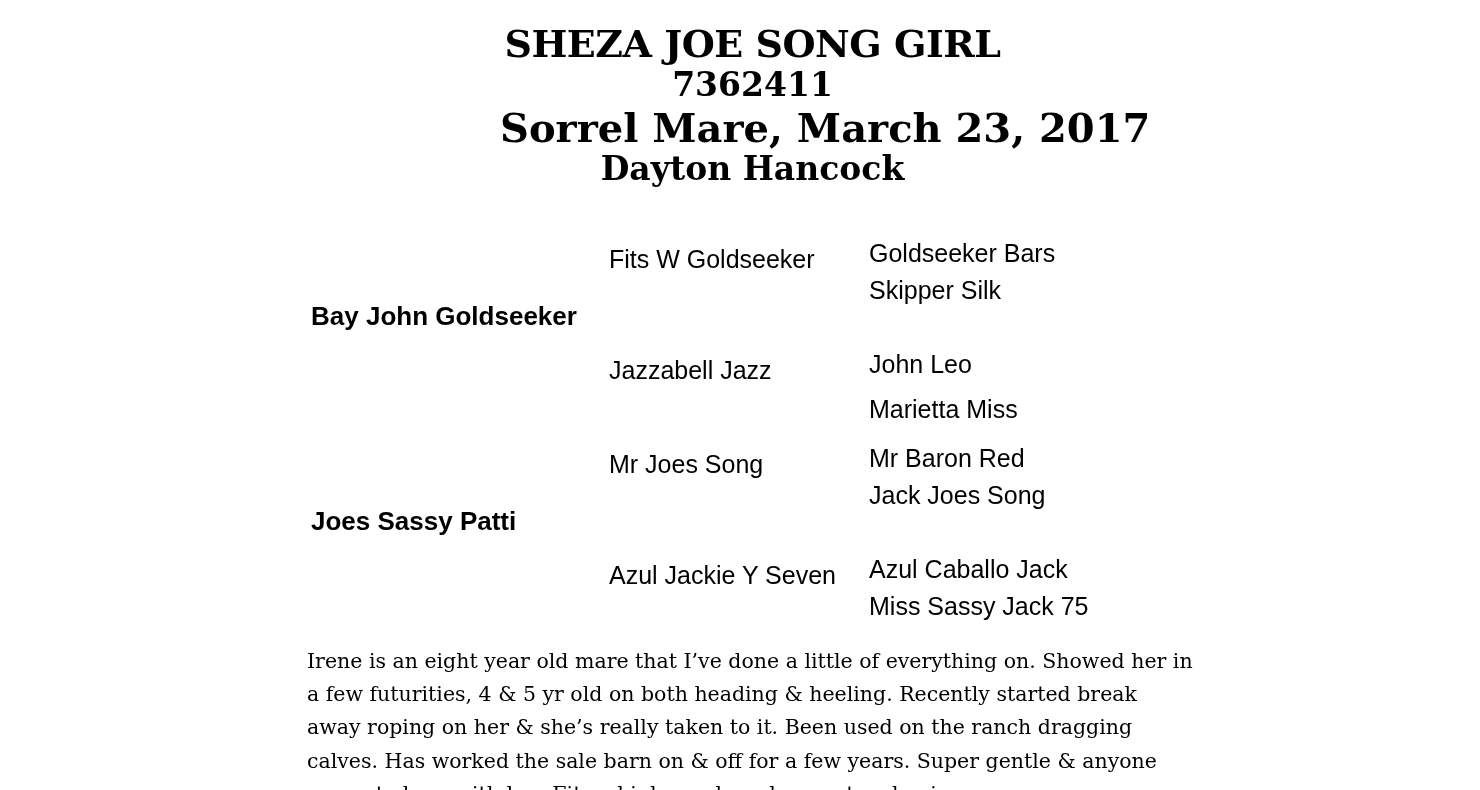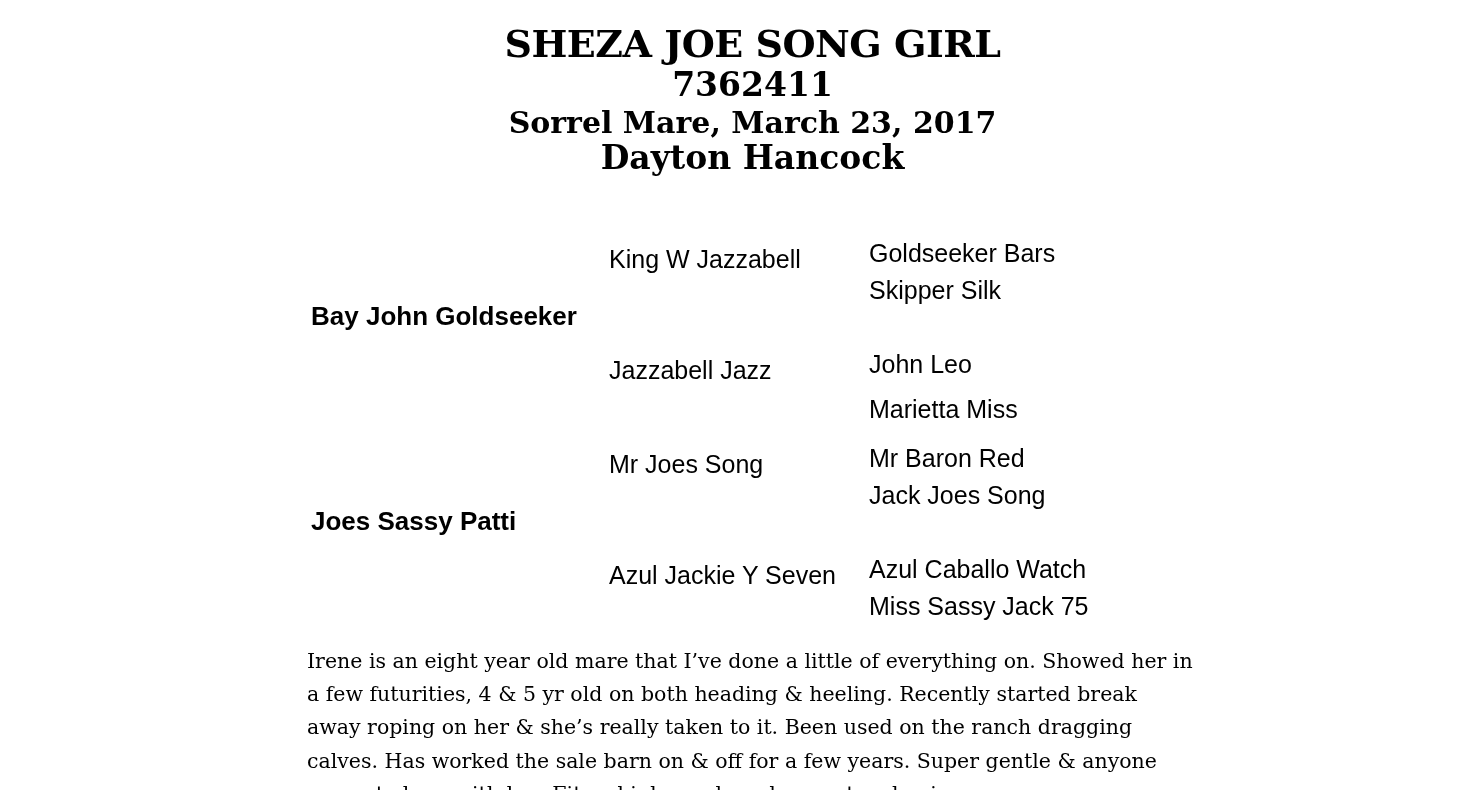--- a/index.html
+++ b/index.html
@@ -55,21 +55,21 @@
   .horse-name {
     font-size: 38px;
     letter-spacing: -0.5px;
     white-space: nowrap;
   }
   .reg-number {
     font-size: 33px;
     margin-top: 4px;
   }
   .horse-desc {
-    font-size: 30px;
+    font-size: 40px;
     margin-top: 4px;
     white-space: nowrap;
   }
   .breeder {
     font-size: 33px;
     margin-top: 3px;
   }
 
   
   .pedigree {
@@ -148,36 +148,36 @@
       <div class="reg-number">7362411</div>
       <div class="horse-desc">Sorrel Mare, March 23, 2017</div>
       <div class="breeder">Dayton Hancock</div>
     </div>
 
   </div>
 
   <div class="pedigree">
 
     <div class="ped-half">
-      <div class="gen2 s1-g2a">King W Jazzabell</div>
+      <div class="gen2 s1-g2a">Fits W Goldseeker</div>
       <div class="gen3 s1-g3a">Goldseeker Bars</div>
       <div class="gen3 s1-g3b">Skipper Silk</div>
       <div class="gen1 s1-g1">Bay John Goldseeker</div>
       <div class="gen2 s1-g2b">Jazzabell Jazz</div>
       <div class="gen3 s1-g3c">John Leo</div>
       <div class="gen3 s1-g3d">Marietta Miss</div>
     </div>
 
     <div class="ped-half">
       <div class="gen2 s2-g2a">Mr Joes Song</div>
       <div class="gen3 s2-g3a">Mr Baron Red</div>
       <div class="gen3 s2-g3b">Jack Joes Song</div>
       <div class="gen1 s2-g1">Joes Sassy Patti</div>
       <div class="gen2 s2-g2b">Azul Jackie Y Seven</div>
-      <div class="gen3 s2-g3c">Azul Caballo Watch</div>
+      <div class="gen3 s2-g3c">Azul Caballo Jack</div>
       <div class="gen3 s2-g3d">Miss Sassy Jack 75</div>
     </div>
 
   </div>
 
   <div class="description">Irene is an eight year old mare that I’ve done a little of everything on.  Showed her in a few futurities, 4 &amp; 5 yr old on both heading &amp; heeling.  Recently started break away roping on her &amp; she’s really taken to it.  Been used on the ranch dragging calves.  Has worked the sale barn on &amp; off for a few years.  Super gentle &amp; anyone can get along with her.  Fits a high numbered roper to a beginner.</div>
 
 </div>
 
 </body></html>

